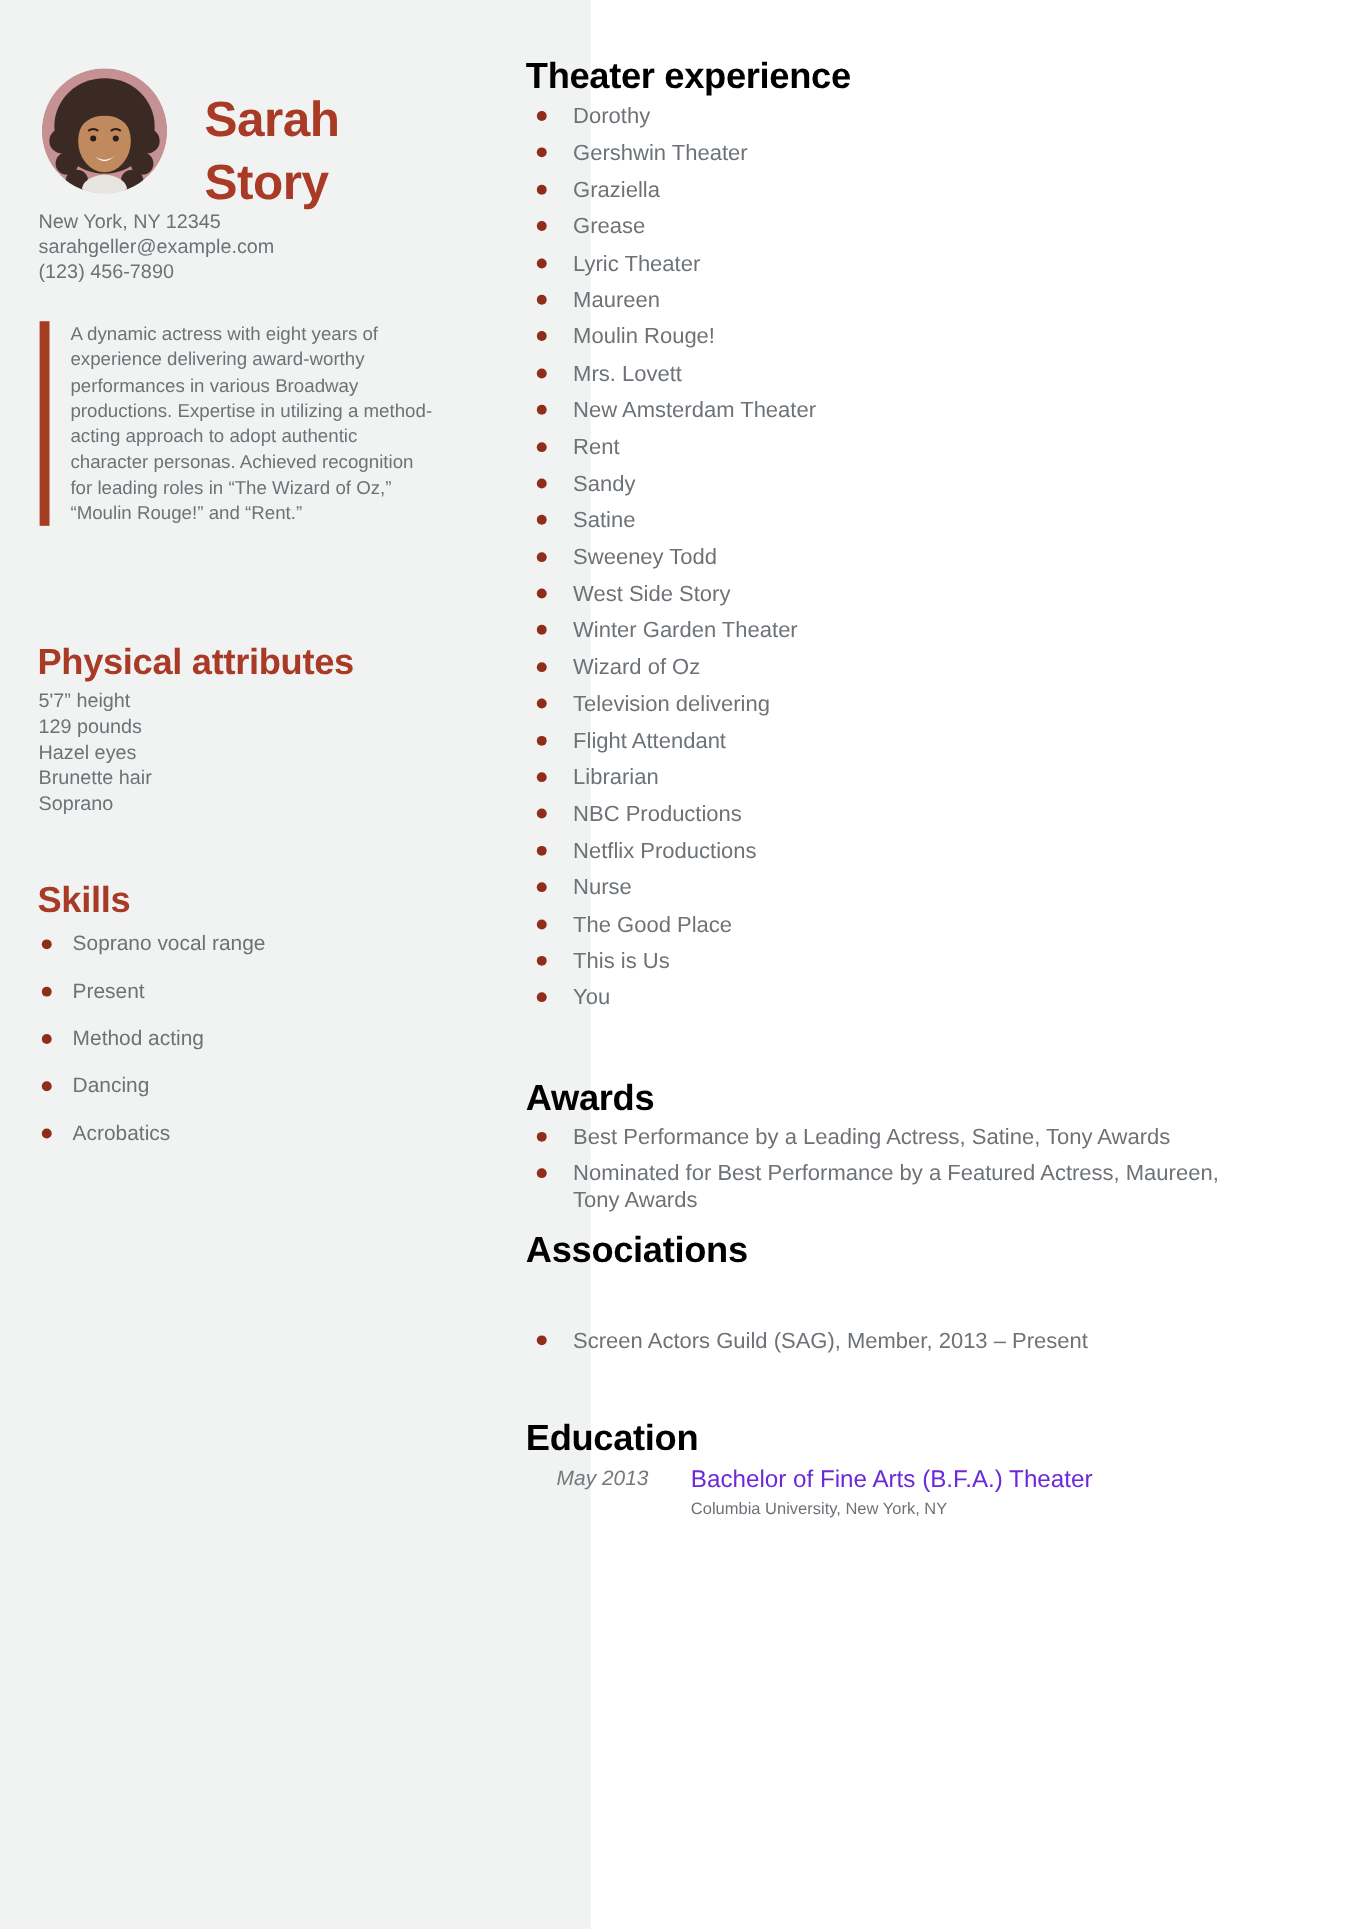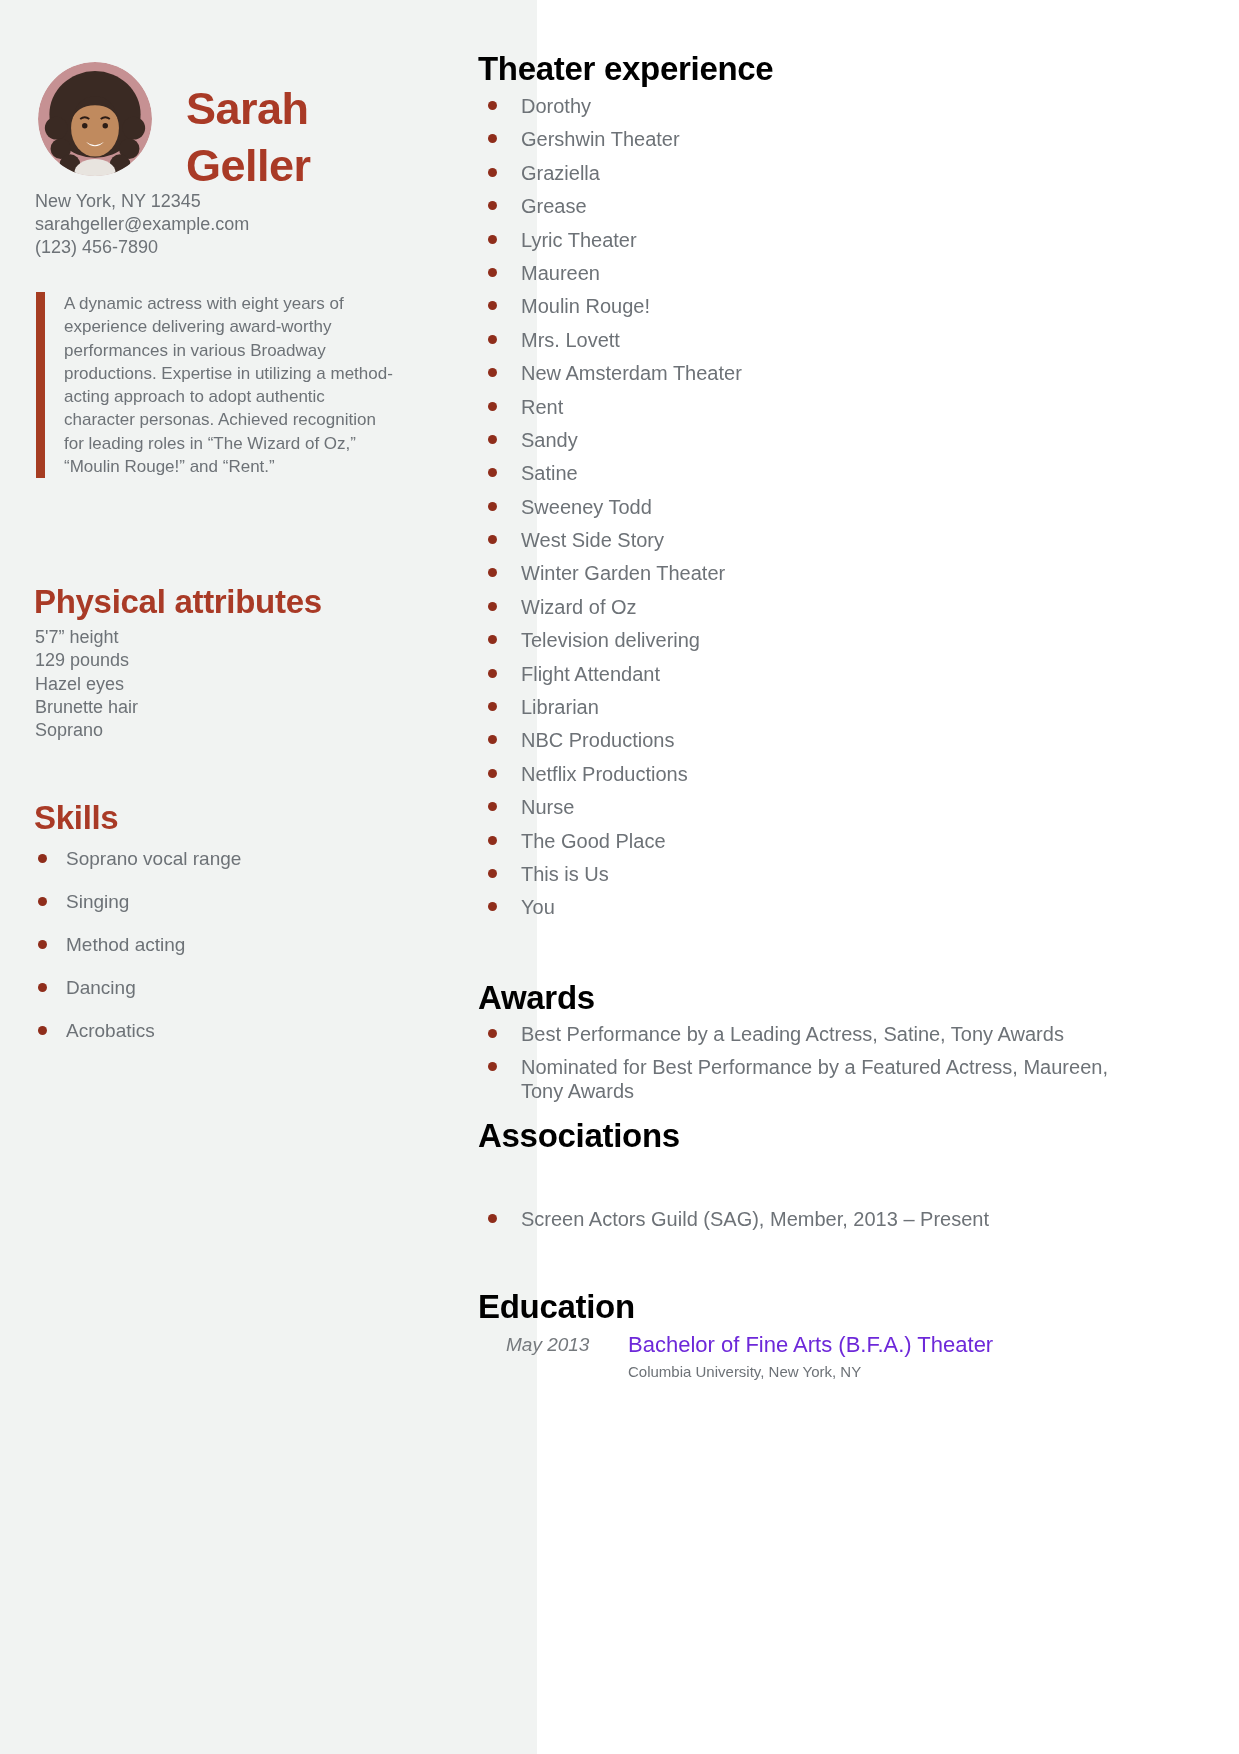--- a/index.html
+++ b/index.html
@@ -65,21 +65,21 @@
       <circle cx="59" cy="56" r="2.4" fill="#2c1d16"></circle>
       <path d="M37 50 Q41 47 45 50" stroke="#2c1d16" stroke-width="1.6" fill="none"></path>
       <path d="M55 50 Q59 47 63 50" stroke="#2c1d16" stroke-width="1.6" fill="none"></path>
       <path d="M42 70 Q50 78 58 70 Q54 73 50 73 Q46 73 42 70 Z" fill="#fff"></path>
       <ellipse cx="50" cy="97" rx="18" ry="12" fill="#e8e4df"></ellipse>
     </svg>
   </div>
 
   <h1 class="name">
     <span>Sarah</span>
-    <span>Geller</span>
+    <span>Story</span>
   </h1>
 
   <div class="contact">
     <div>New York, NY 12345</div>
     <div>sarahgeller@example.com</div>
     <div>(123) 456-7890</div>
   </div>
 
   <div class="summary">A dynamic actress with eight years of experience delivering award-worthy performances in various Broadway productions. Expertise in utilizing a method-acting approach to adopt authentic character personas. Achieved recognition for leading roles in “The Wizard of Oz,” “Moulin Rouge!” and “Rent.”</div>
 
@@ -93,21 +93,21 @@
     </ul>
 
   <h2 class="side-h h-skills">Skills</h2>
   <ul class="skills">
       <li>
       <span class="dot"></span>
       <span>Soprano vocal range</span>
     </li>
       <li>
       <span class="dot"></span>
-      <span>Singing</span>
+      <span>Present</span>
     </li>
       <li>
       <span class="dot"></span>
       <span>Method acting</span>
     </li>
       <li>
       <span class="dot"></span>
       <span>Dancing</span>
     </li>
       <li>

